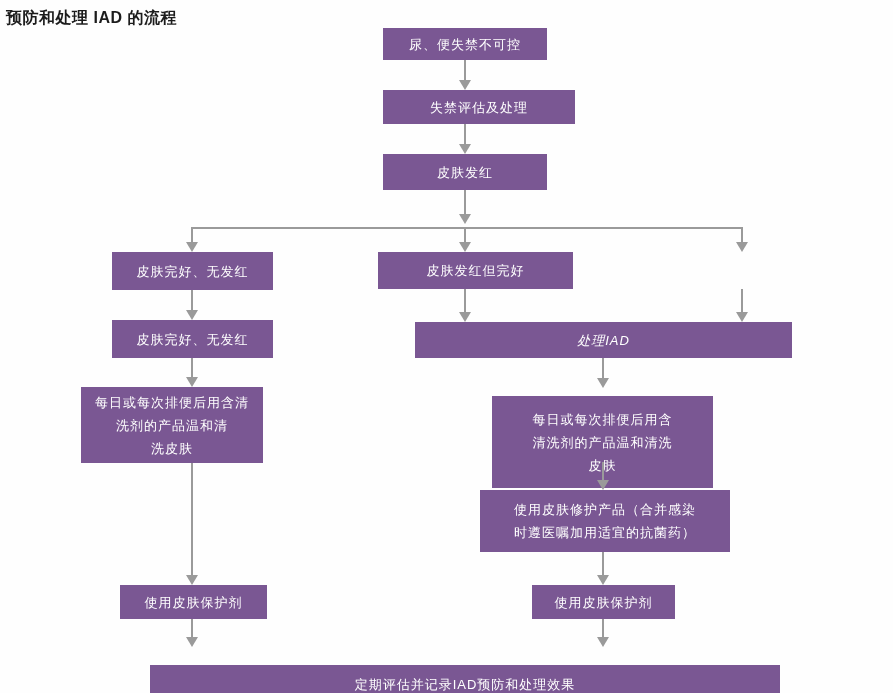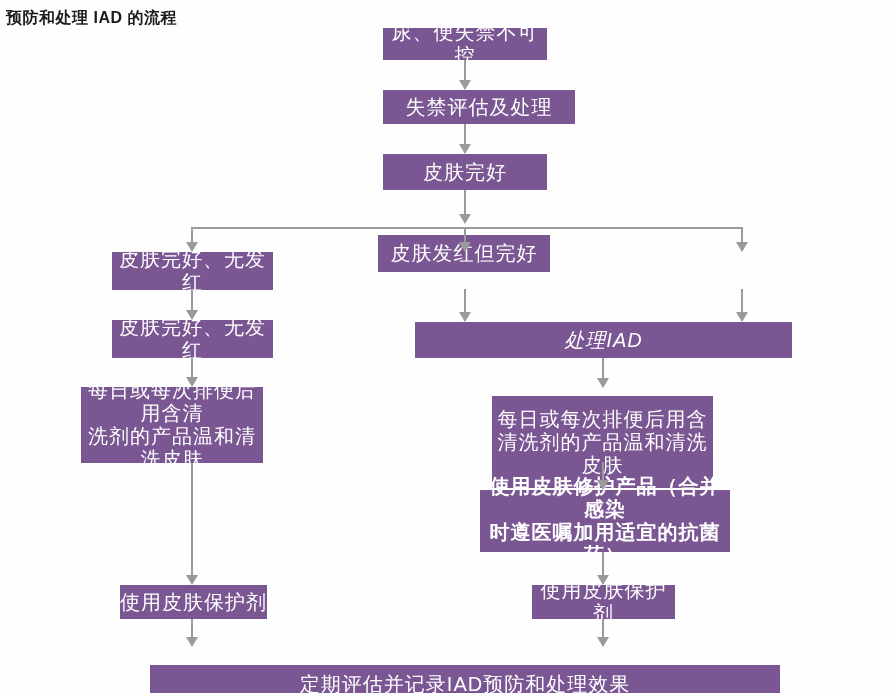--- a/index.html
+++ b/index.html
@@ -25,21 +25,21 @@
   }
   .node {
     position: absolute;
     background: #7a5793;
     color: #ffffff;
     display: flex;
     flex-direction: column;
     align-items: center;
     justify-content: center;
     text-align: center;
-    font-size: 20px;
+    font-size: 13px;
     letter-spacing: 1px;
     line-height: 23px;
     font-weight: 500;
   }
   .node span { display: block; }
   .vline {
     position: absolute;
     width: 2px;
     background: #9a9a9a;
   }
@@ -61,44 +61,44 @@
 <body>
 
 <div class="canvas">
 
   <div class="title">预防和处理 IAD 的流程</div>
 
   <div class="node" style="left:383px; top:28px; width:164px; height:32px;">尿、便失禁不可控</div>
 
   <div class="node" style="left:383px; top:90px; width:192px; height:34px;">失禁评估及处理</div>
 
-  <div class="node" style="left:383px; top:154px; width:164px; height:36px;">皮肤完好</div>
+  <div class="node" style="left:383px; top:154px; width:164px; height:36px;">皮肤发红</div>
 
   <div class="node" style="left:112px; top:252px; width:161px; height:38px;">皮肤完好、无发红</div>
 
-  <div class="node" style="left:378px; top:235px; width:172px; height:37px;">皮肤发红但完好</div>
+  <div class="node" style="left:378px; top:252px; width:195px; height:37px;">皮肤发红但完好</div>
 
 
   <div class="node" style="left:112px; top:320px; width:161px; height:38px;">皮肤完好、无发红</div>
 
   <div class="node" style="left:415px; top:322px; width:377px; height:36px;font-style:italic;">处理IAD</div>
 
   <div class="node" style="left:81px; top:387px; width:182px; height:76px;">
     <span>每日或每次排便后用含清</span>
     <span>洗剂的产品温和清</span>
     <span>洗皮肤</span>
   </div>
 
   <div class="node" style="left:492px; top:396px; width:221px; height:92px;">
     <span>每日或每次排便后用含</span>
     <span>清洗剂的产品温和清洗</span>
     <span>皮肤</span>
   </div>
 
-  <div class="node" style="left:480px; top:490px; width:250px; height:62px;font-weight:bold;">
+  <div class="node" style="left:480px; top:490px; width:250px; height:62px;">
     <span>使用皮肤修护产品（合并感染</span>
     <span>时遵医嘱加用适宜的抗菌药）</span>
   </div>
 
   <div class="node" style="left:120px; top:585px; width:147px; height:34px;">使用皮肤保护剂</div>
 
   <div class="node" style="left:532px; top:585px; width:143px; height:34px;">使用皮肤保护剂</div>
 
   <div class="node" style="left:150px; top:647px; width:630px; height:38px;margin-top:18px;">定期评估并记录IAD预防和处理效果</div>
 

